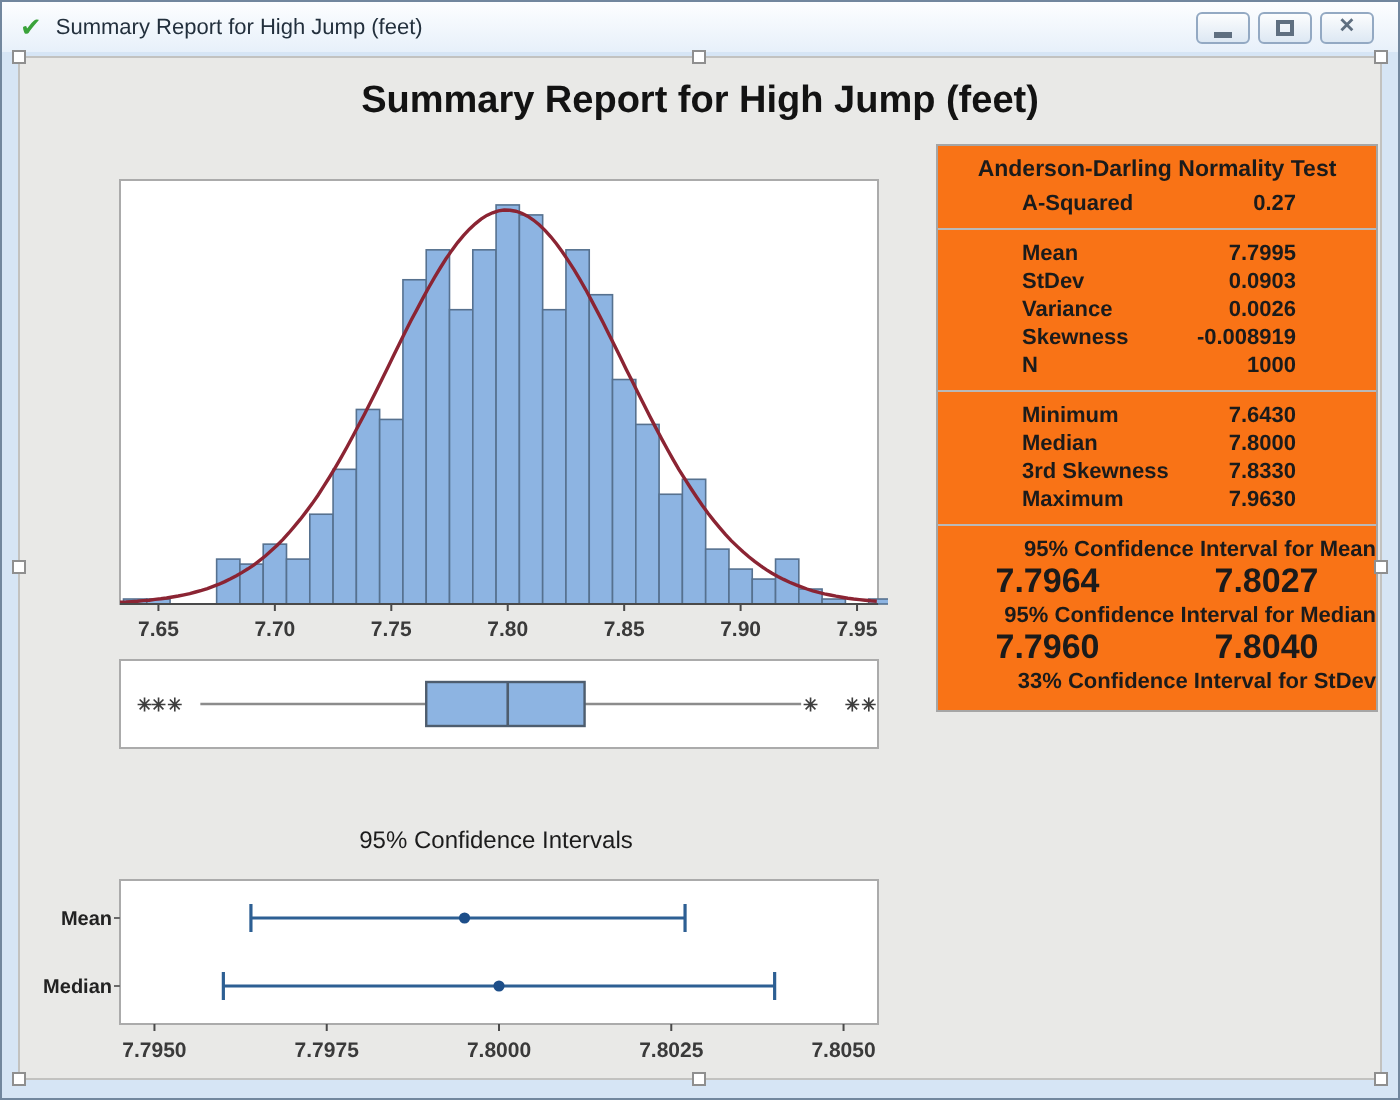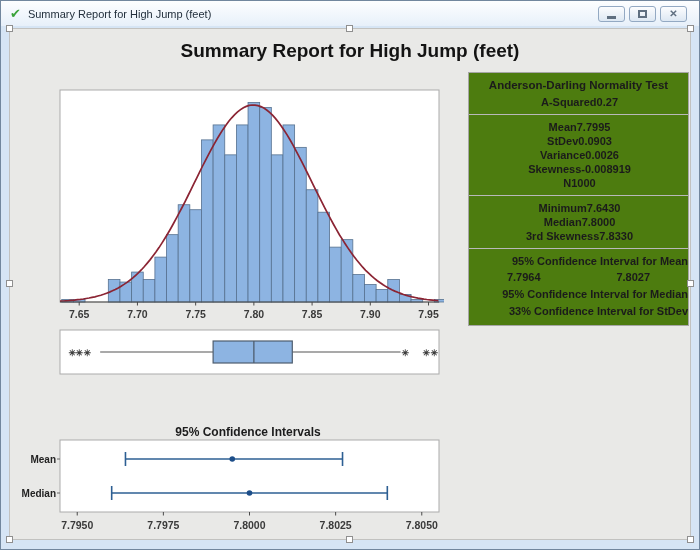--- a/index.html
+++ b/index.html
@@ -38,37 +38,37 @@
   .h-ml{left:-4px; top:calc(50% - 4px);} .h-mr{right:-4px; top:calc(50% - 4px);}
   .h-bl{left:-4px; bottom:-4px;} .h-bc{left:calc(50% - 4px); bottom:-4px;} .h-br{right:-4px; bottom:-4px;}
   .report-title{
     position:absolute; left:0; right:0; top:11px; text-align:center;
     font-size:19px; font-weight:700; color:#131313;
   }
   svg{font-family:"Liberation Sans", sans-serif;}
   .hist-svg{position:absolute; left:42px; top:59px;}
   .box-svg{position:absolute; left:42px; top:299px;}
   .ci-title{
-    position:absolute; left:42px; top:396px; width:392px; text-align:center;
-    font-size:12px; font-weight:700; color:#1c1c1c;
+    position:absolute; left:42px; top:384px; width:392px; text-align:center;
+    font-size:12px; font-weight:400; color:#1c1c1c;
   }
   .ci-svg{position:absolute; left:2px; top:403px;}
   .stats-panel{
     position:absolute; left:458px; top:43px; width:221px; box-sizing:border-box;
-    background:#4d7c0f; border:1px solid #a6a6a6; color:#1b1b1b;
+    background:#f97316; border:1px solid #a6a6a6; color:#1b1b1b;
     padding-bottom:6px;
   }
   .stats-header{text-align:center; font-size:11.5px; font-weight:700; padding:6px 0 4px;}
   .srow{
-    display:flex; justify-content:center; padding:0 40px 0 42px;
+    display:flex; justify-content:space-between; padding:0 40px 0 42px;
     font-size:11px; font-weight:700; line-height:14px;
   }
   .divider{border-top:1px solid #b9b9b9; margin:5px 0;}
   .ci-sec-title{text-align:right; font-size:11px; font-weight:700; line-height:15px; margin-top:2px;}
-  .ci-vals{display:flex; font-size:11px; font-weight:700; line-height:16px;}
+  .ci-vals{display:flex; font-size:17px; font-weight:700; line-height:16px;}
   .ci-vals span{width:50%; text-align:center;}
 </style>
 </head>
 <body>
 
 <div class="window">
 
   <div class="titlebar">
     <span class="check-icon">✔</span>
     <span class="titlebar-title">Summary Report for High Jump (feet)</span>
@@ -222,23 +222,31 @@
         <span>7.6430</span>
       </div>
       <div class="srow">
         <span>Median</span>
         <span>7.8000</span>
       </div>
       <div class="srow">
         <span>3rd Skewness</span>
         <span>7.8330</span>
       </div>
+      <div class="srow">
+        <span>Maximum</span>
+        <span>7.9630</span>
+      </div>
       <div class="divider"></div>
       <div class="ci-sec-title">95% Confidence Interval for Mean</div>
       <div class="ci-vals">
         <span>7.7964</span>
         <span>7.8027</span>
       </div>
       <div class="ci-sec-title">95% Confidence Interval for Median</div>
+      <div class="ci-vals">
+        <span>7.7960</span>
+        <span>7.8040</span>
+      </div>
       <div class="ci-sec-title">33% Confidence Interval for StDev</div>
     </div>
   </div>
 </div>
 
 </body></html>

